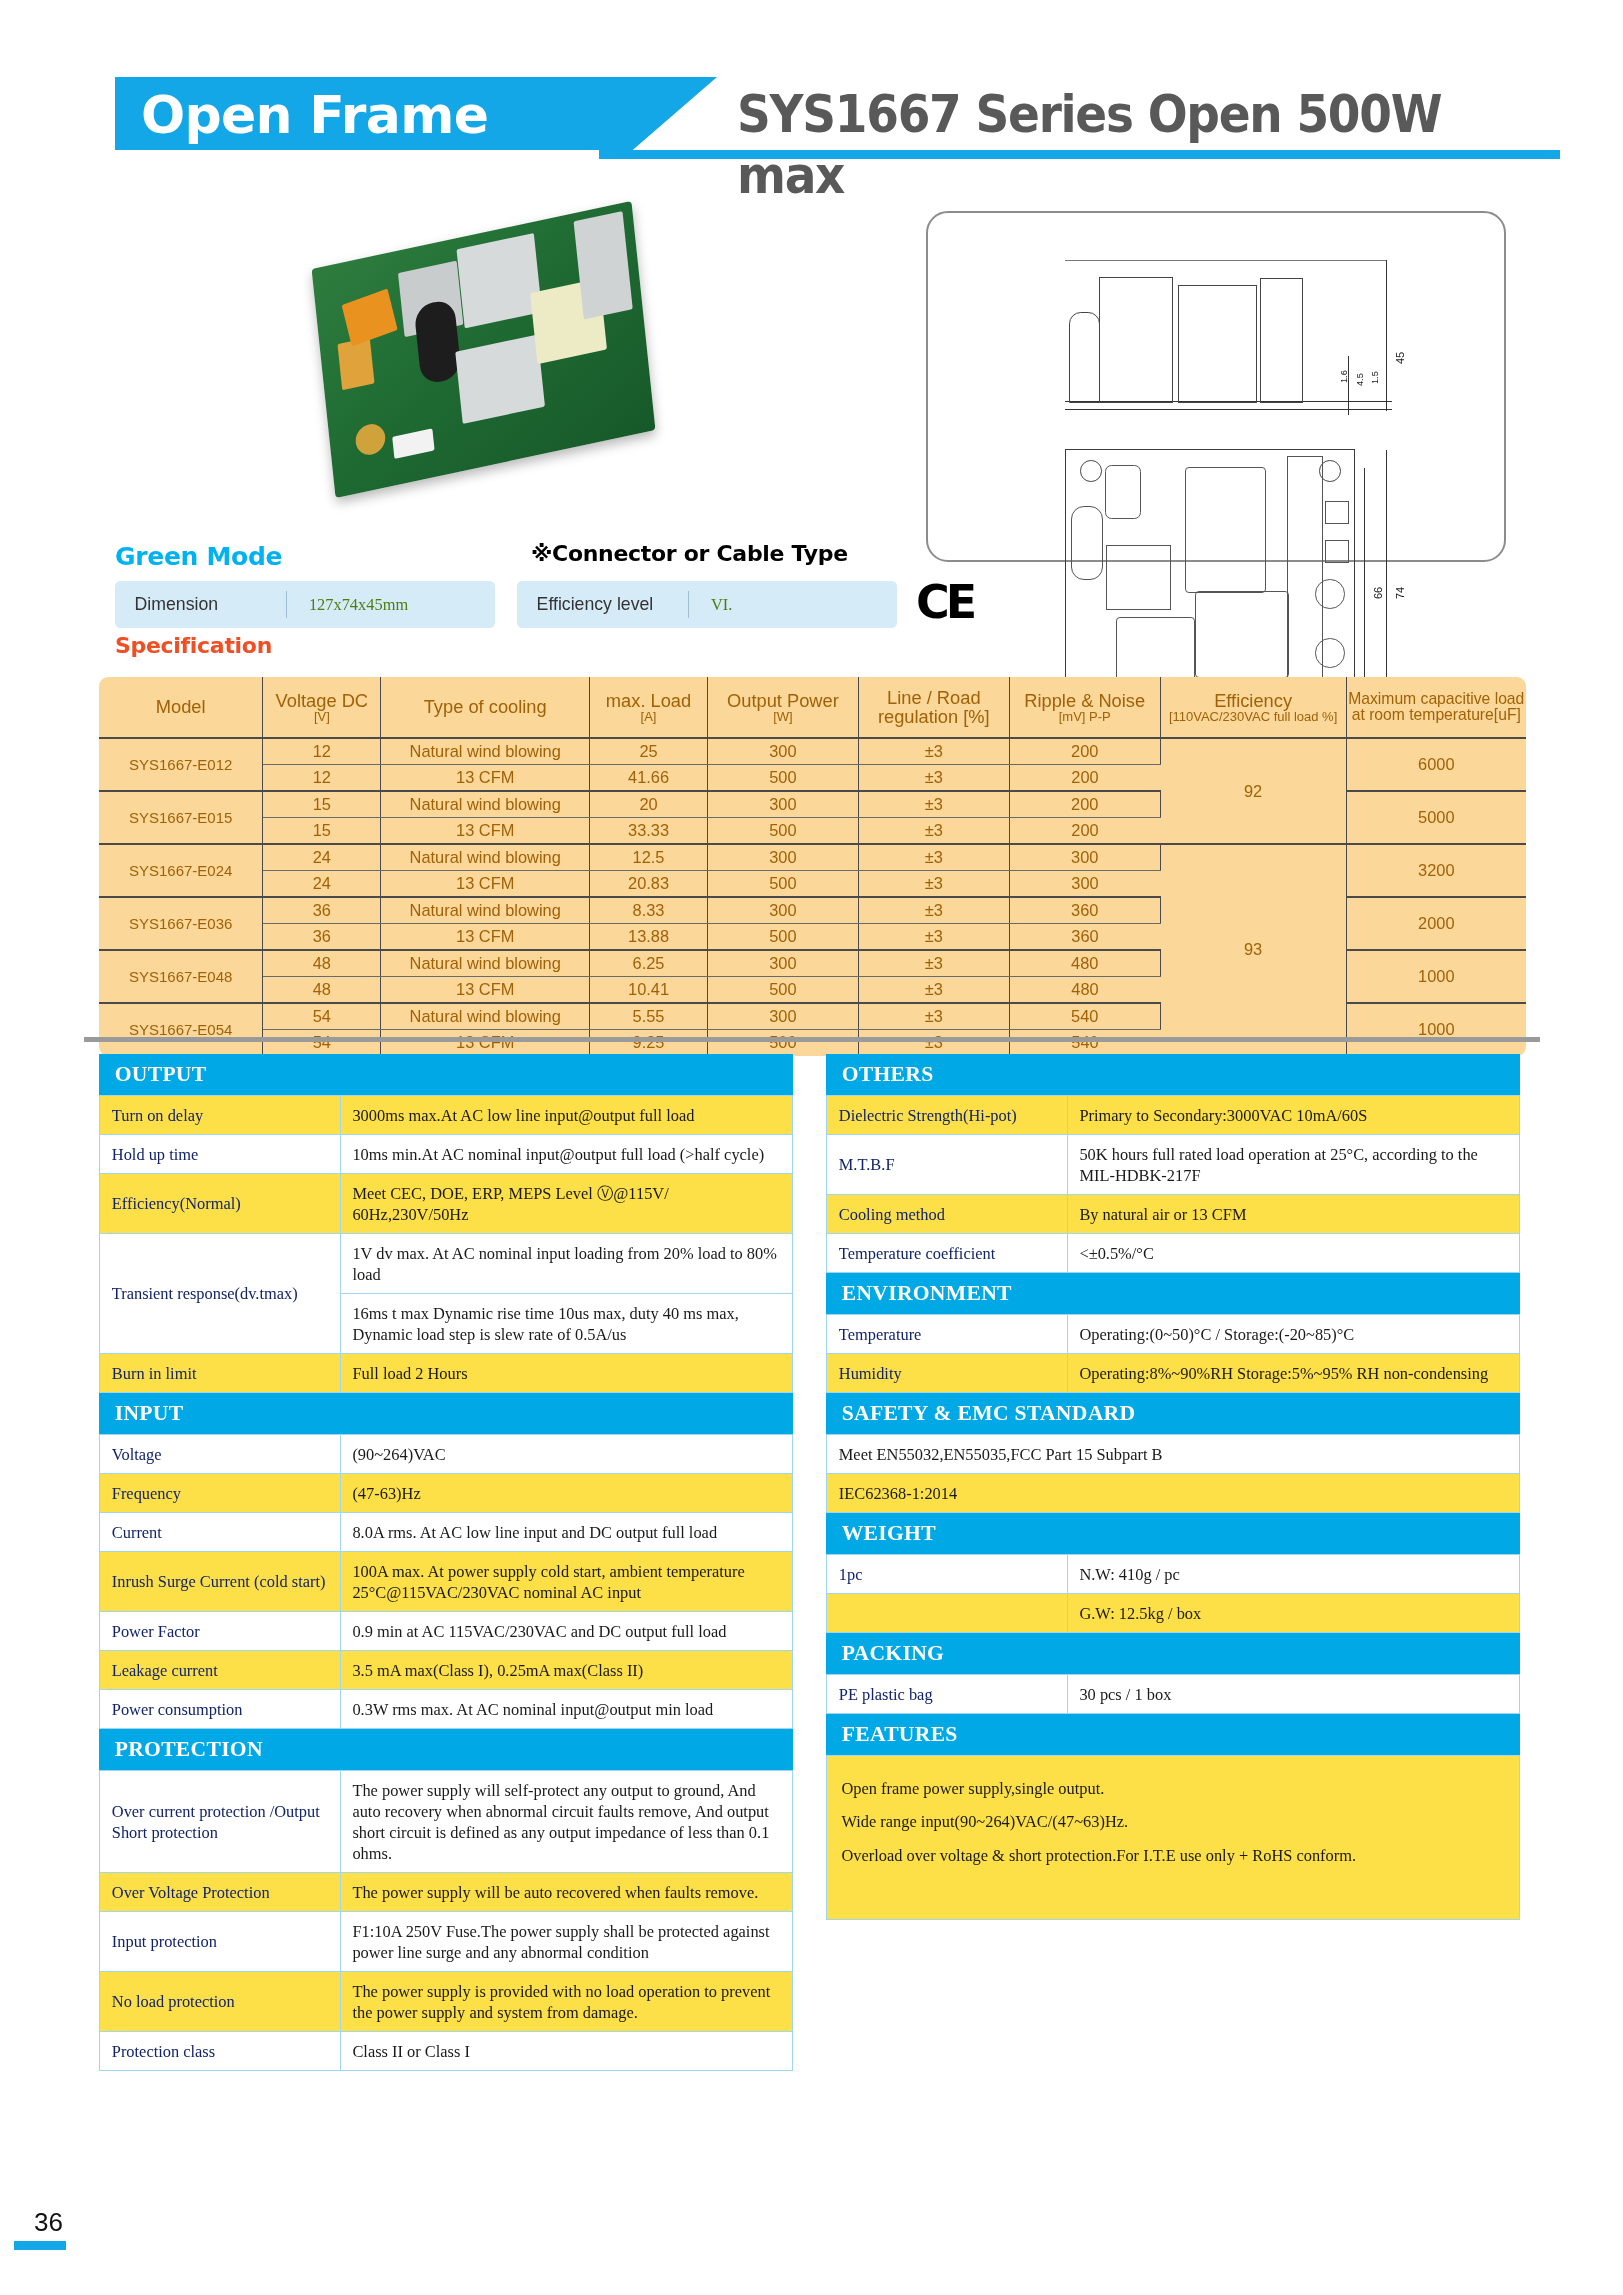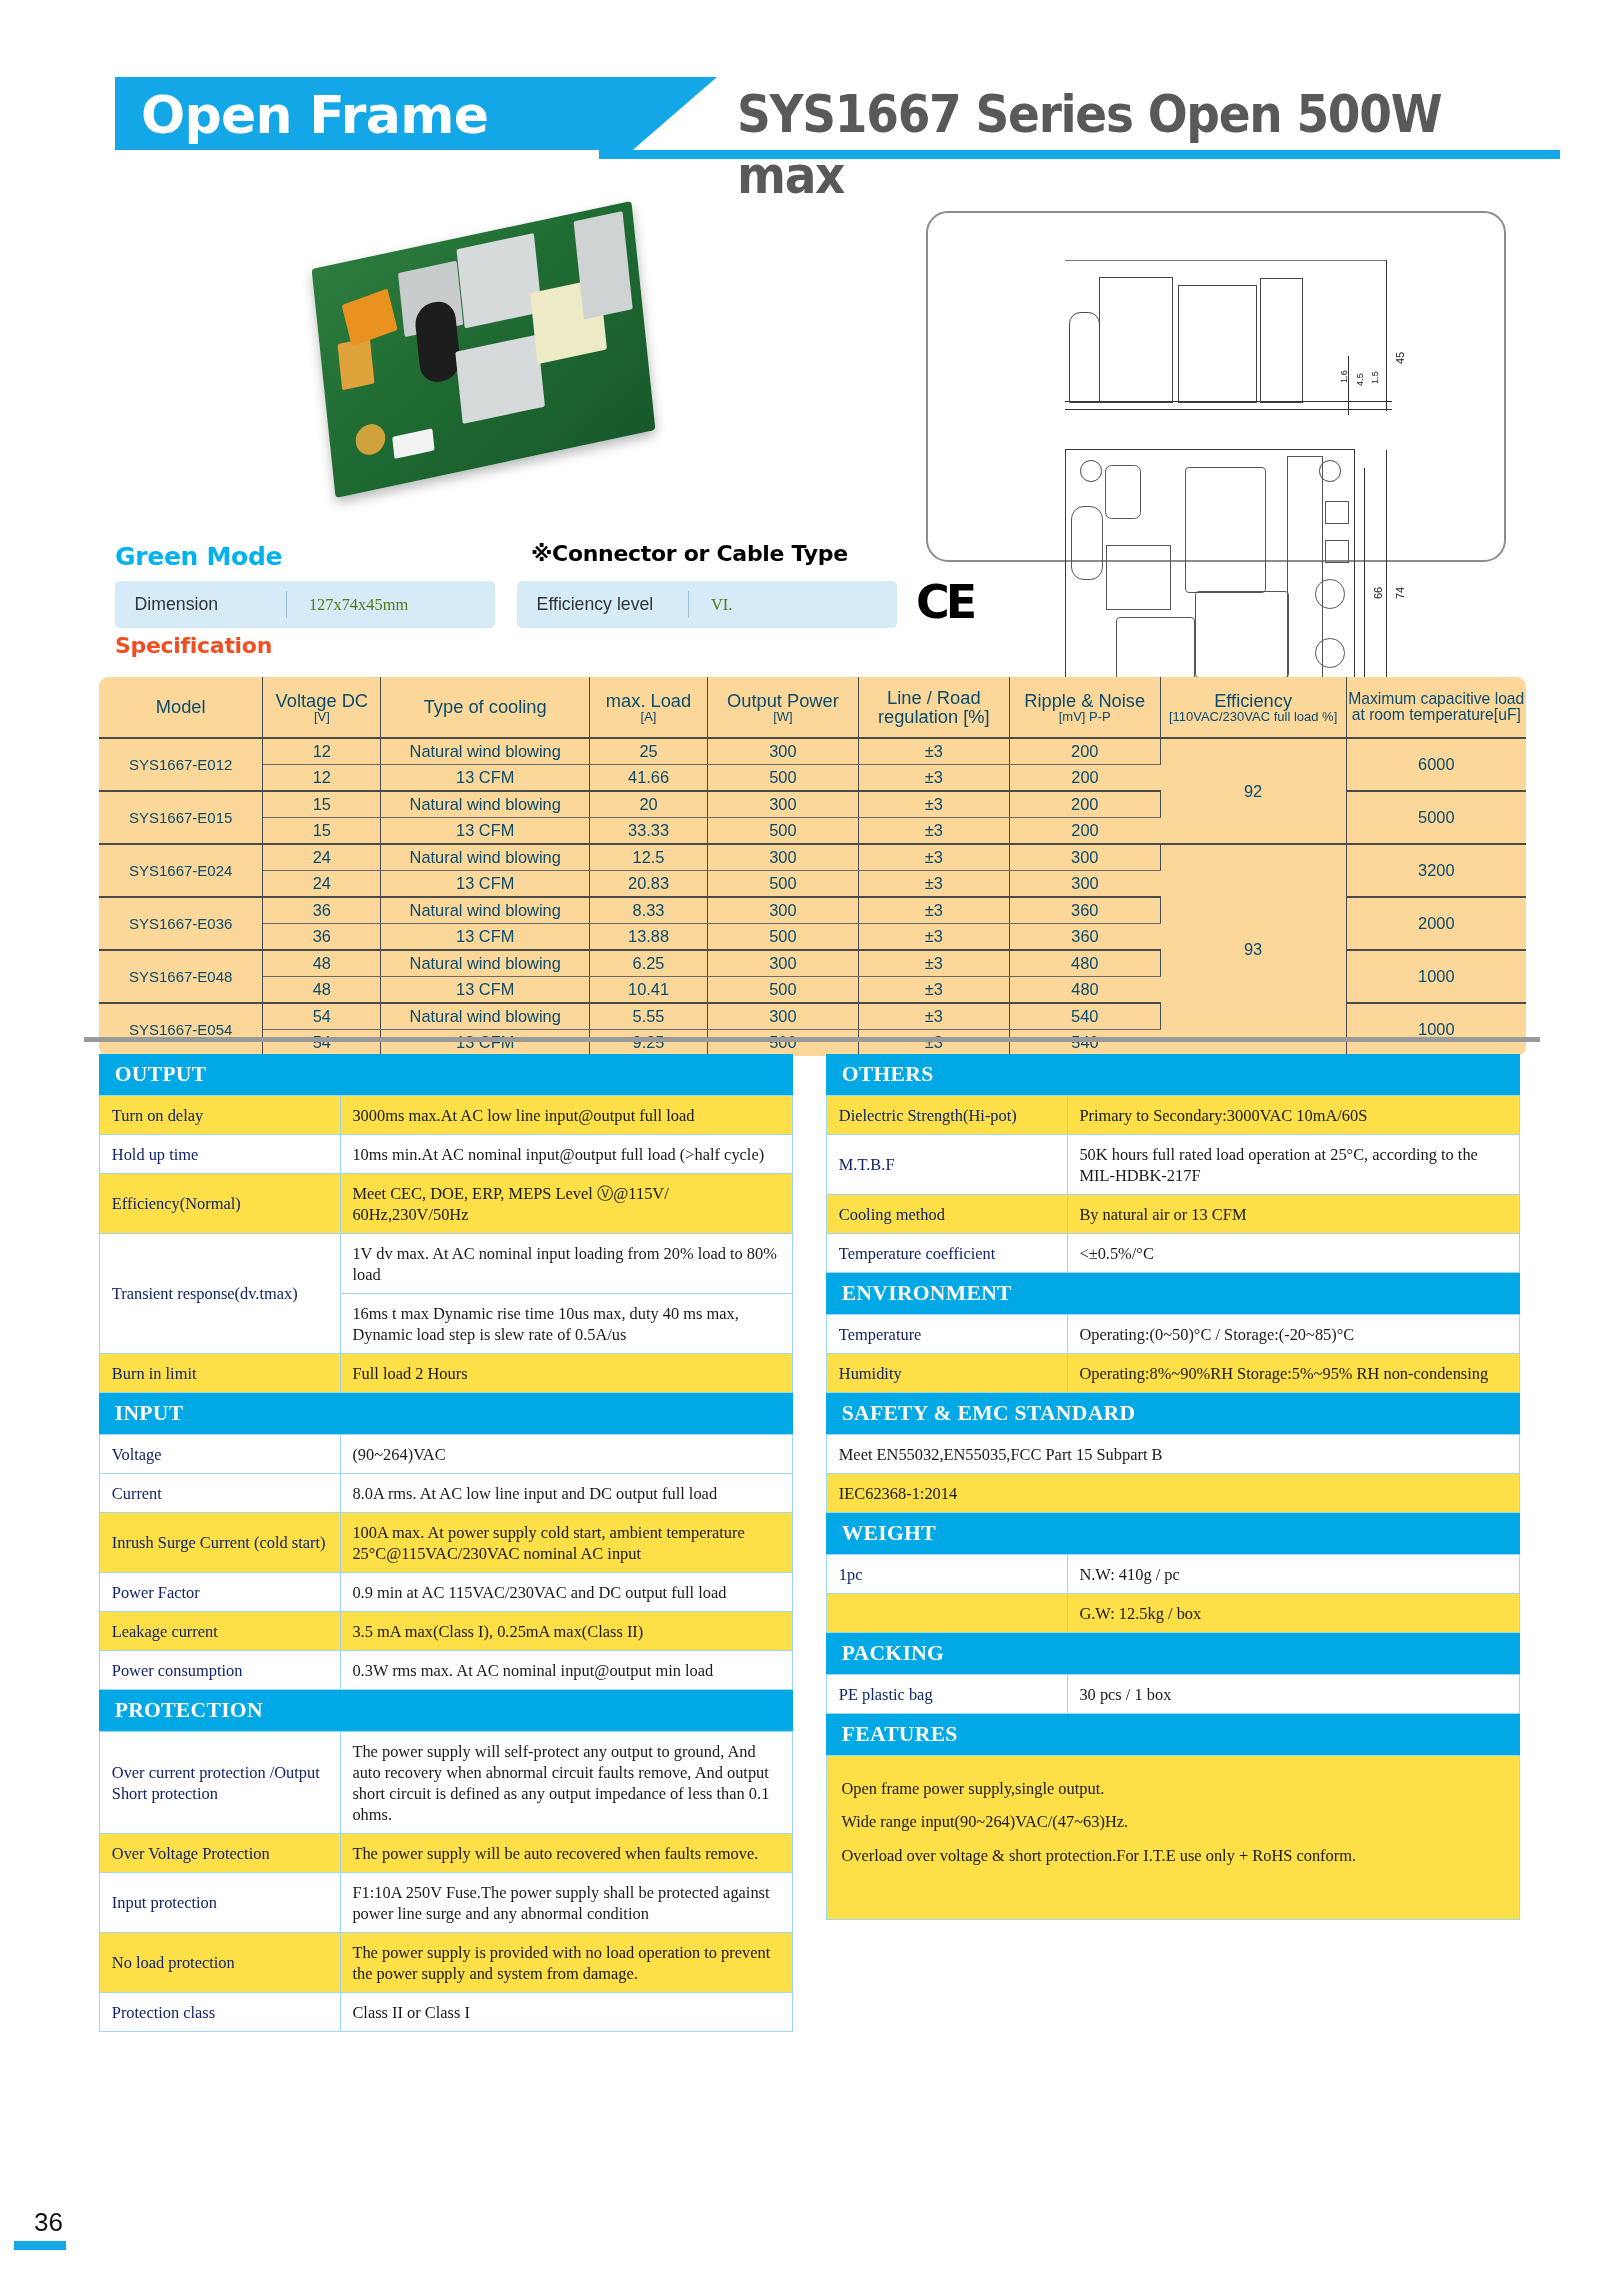--- a/index.html
+++ b/index.html
@@ -80,21 +80,21 @@
   .spec-h{
     position:absolute;left:115px;top:633px;
     font-family:"DejaVu Sans",sans-serif;font-weight:bold;font-size:22px;color:#f04e23;
     letter-spacing:-0.3px;
   }
   
   .spectbl{
     position:absolute;left:99px;top:677px;width:1427px;
     background:#fbd79a;border-radius:9.2px;overflow:hidden;
   }
-  .spectbl table{border-collapse:collapse;width:100%;font-size:16.4px;color:#0c4a6e;padding-left:40px;}
+  .spectbl table{border-collapse:collapse;width:100%;font-size:16.4px;color:#a16207;padding-left:40px;}
   .spectbl th,.spectbl td{text-align:center;vertical-align:middle;padding:0;}
   .spectbl th{
     font-weight:normal;height:60px;border-right:1.3px solid #4a4a4a;
     border-bottom:2px solid #4a4a4a;line-height:1.04;
   }
   .spectbl th:last-child{border-right:none;}
   .spectbl th .hd{font-size:18.3px;display:block;}
   .spectbl th .sub{font-size:13px;display:block;}
   .spectbl th .hdsm{font-size:15.7px;display:block;}
   .spectbl td{height:25px;border-right:1.3px solid #4a4a4a;border-bottom:1px solid #6a6a6a;}
@@ -414,20 +414,24 @@
   </tbody>
     </table>
 
   <div class="sect-hdr">INPUT</div>
   <table class="ptable">
     <tbody>
         <tr class="wht">
       <td class="k">Voltage</td>
       <td>(90~264)VAC</td>
     </tr>
+    <tr class="alt">
+      <td class="k">Frequency</td>
+      <td>(47-63)Hz</td>
+    </tr>
     <tr class="wht">
       <td class="k">Current</td>
       <td>8.0A rms. At AC low line input and DC output full load</td>
     </tr>
     <tr class="alt">
       <td class="k">Inrush Surge Current (cold start)</td>
       <td>100A max. At power supply cold start, ambient temperature 25°C@115VAC/230VAC nominal AC input</td>
     </tr>
     <tr class="wht">
       <td class="k">Power Factor</td>

